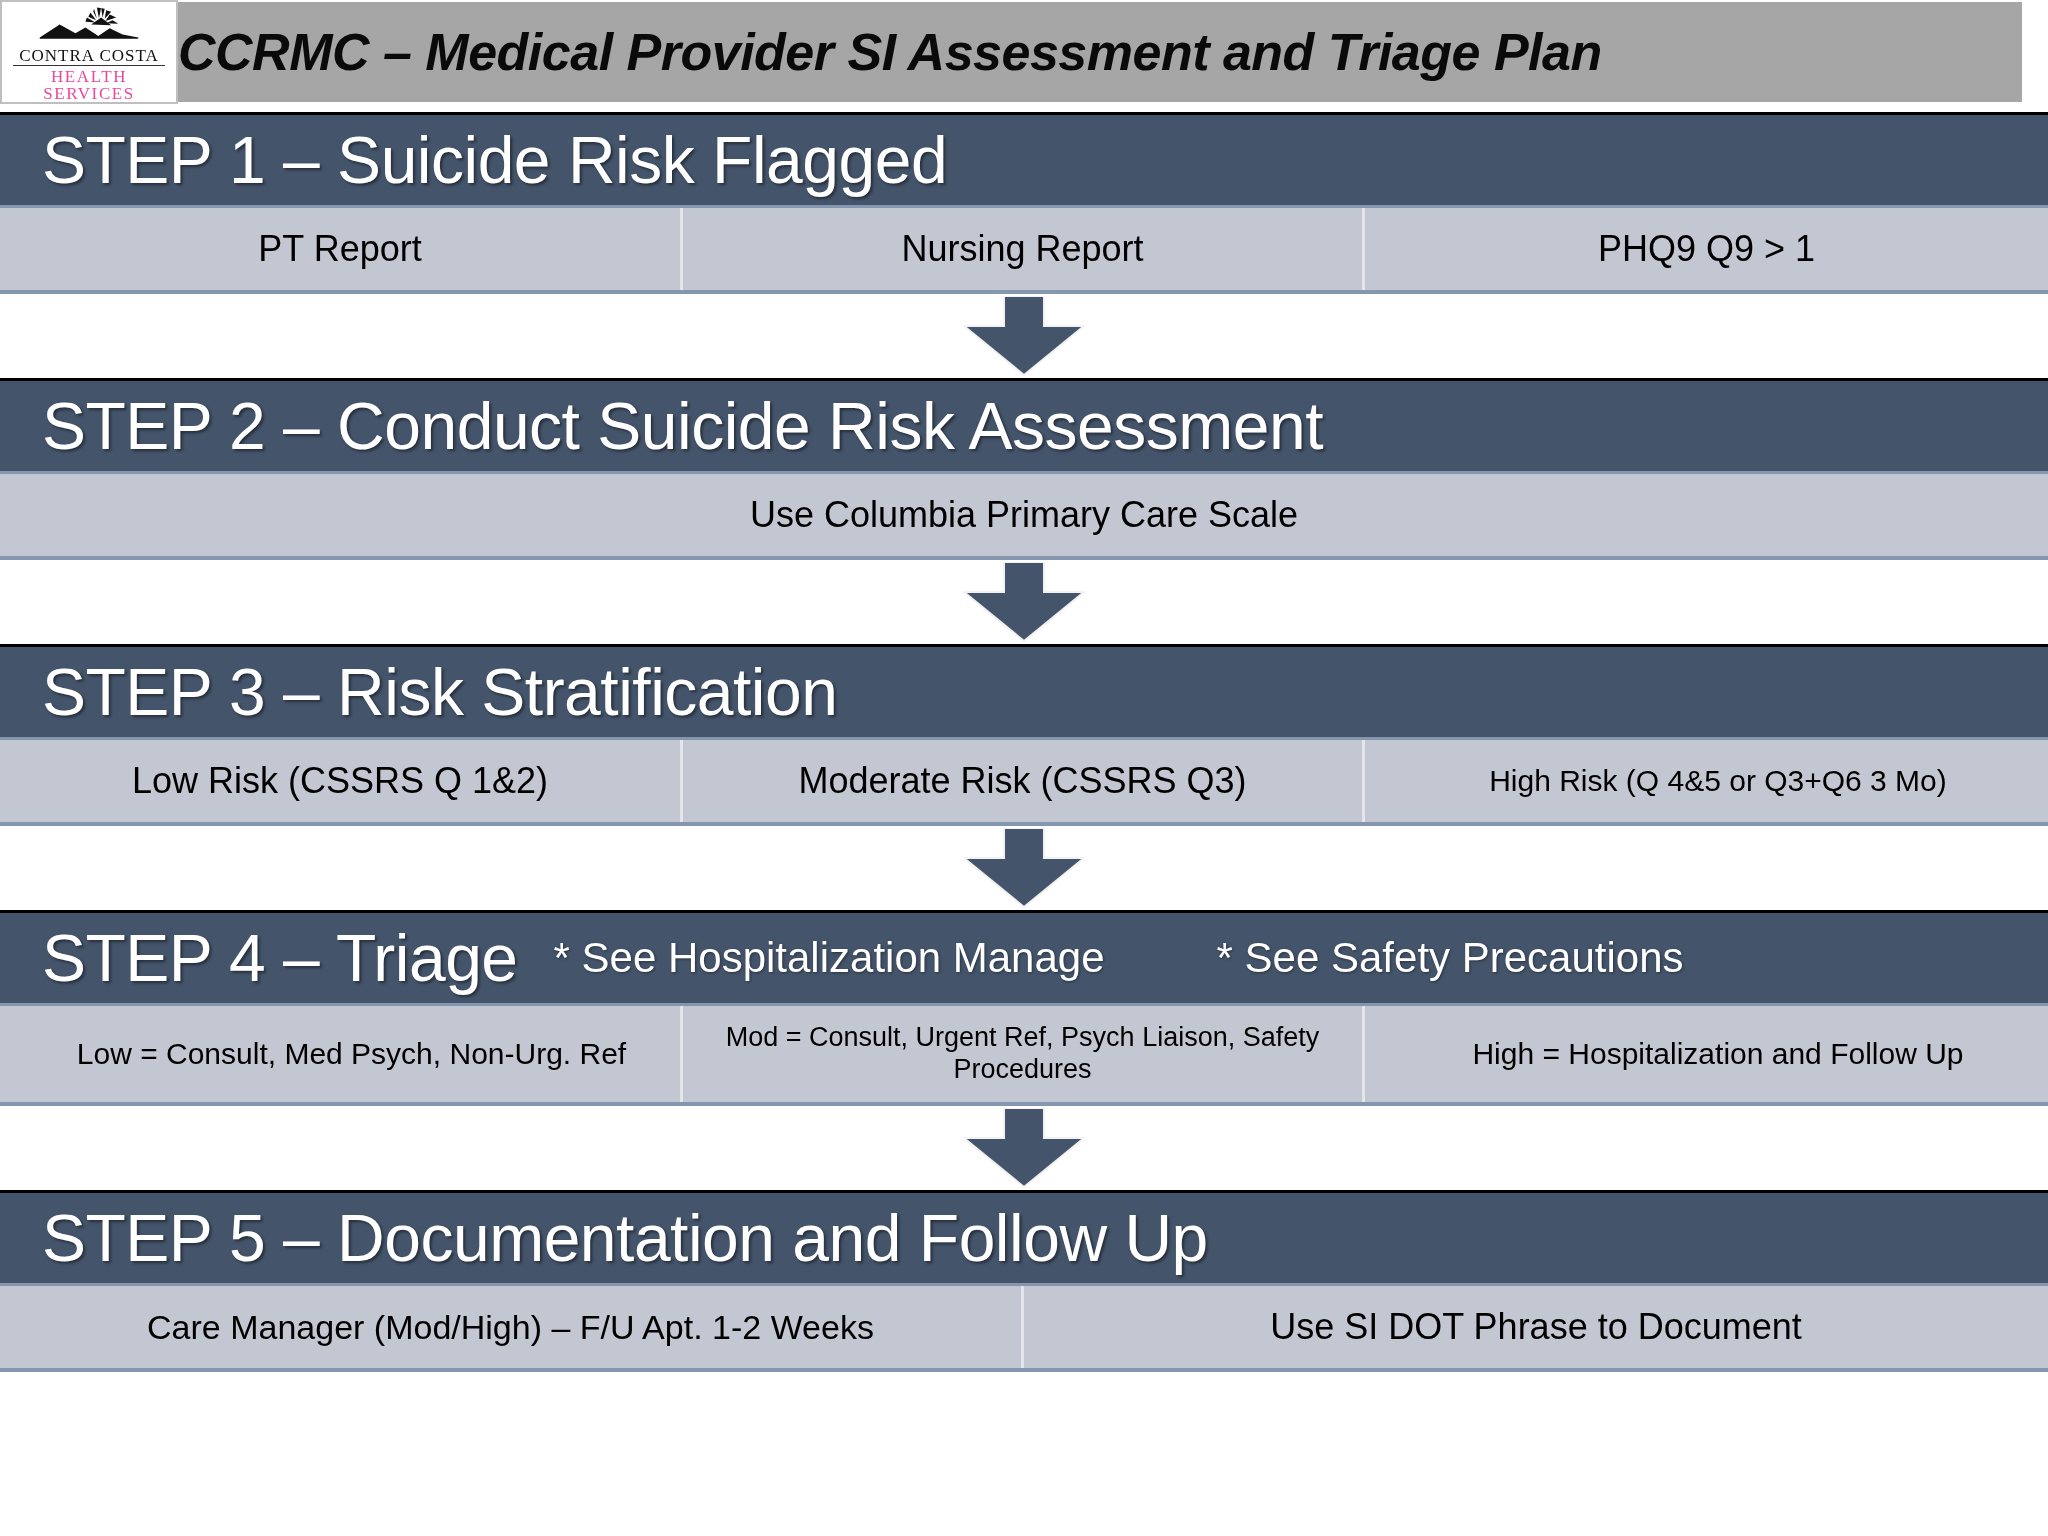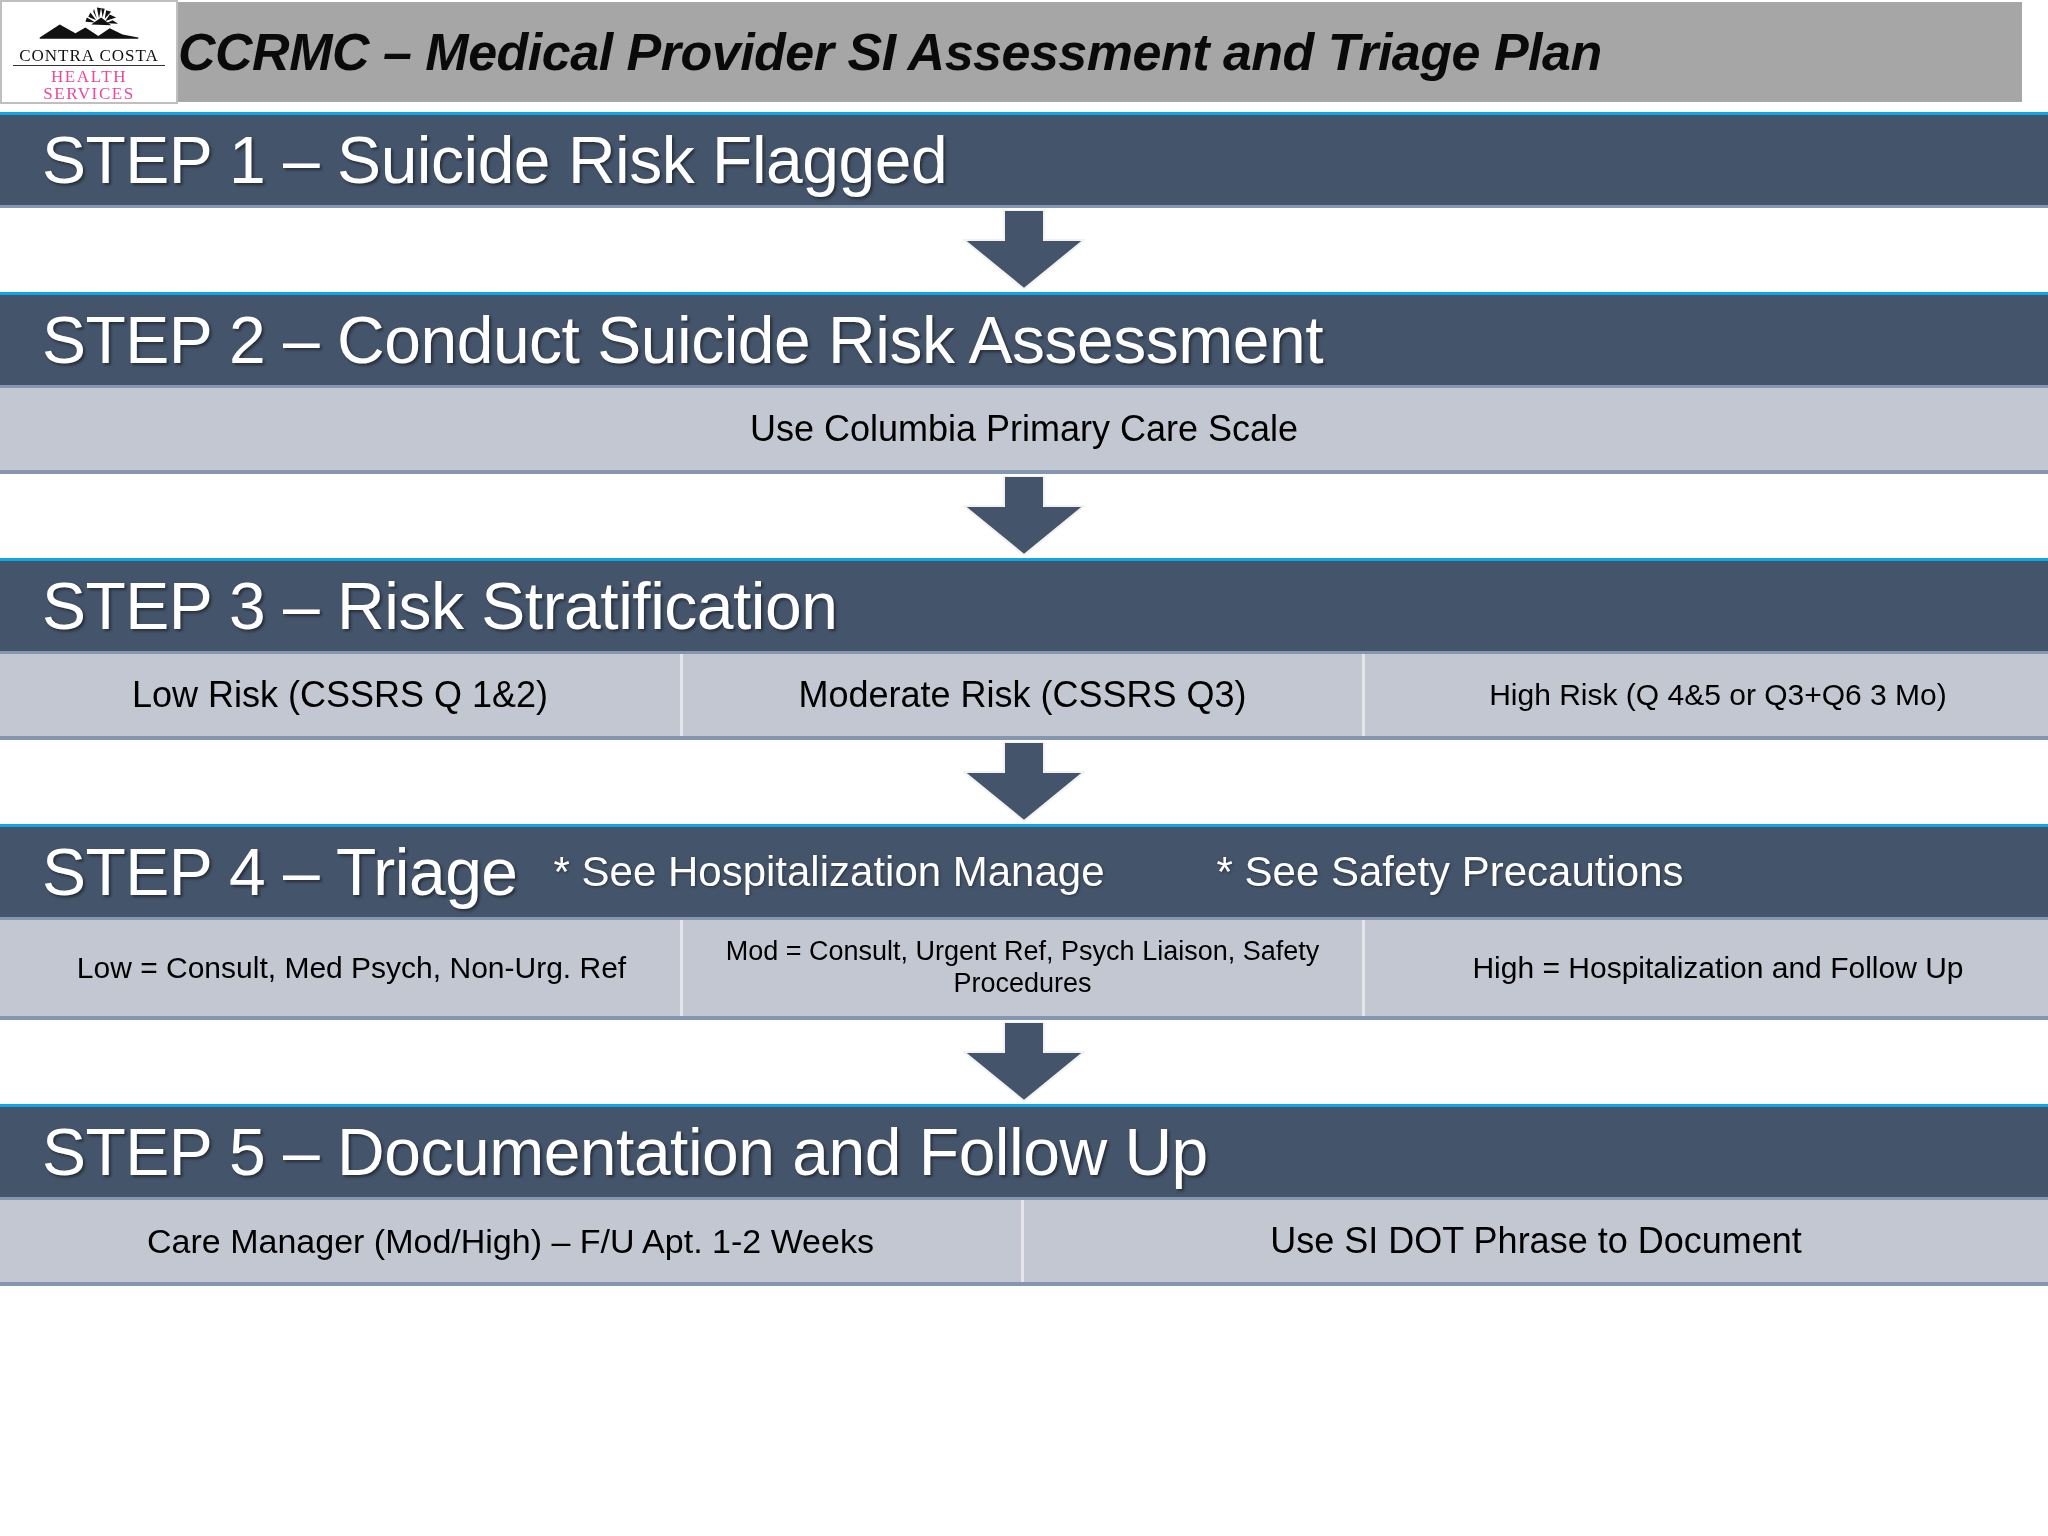--- a/index.html
+++ b/index.html
@@ -94,21 +94,21 @@
     width: 2048px;
   }
 
   .step-block {
     position: relative;
     width: 2048px;
   }
 
   .step-header {
     background: #44546a;
-    border-top: 3px solid #0ea5e9;
+    border-top: 3px solid #000000;
     border-bottom: 3px solid #8496b0;
     box-sizing: border-box;
     display: flex;
     align-items: center;
     height: 96px;
     padding-left: 42px;
   }
   .step-title {
     color: #ffffff;
     font-size: 66px;
@@ -207,20 +207,25 @@
     <span class="title-text">CCRMC – Medical Provider SI Assessment and Triage Plan</span>
   </div>
 </div>
 
 <div class="flow">
 
   <div class="step-block">
     <div class="step-header">
       <span class="step-title">STEP 1 – Suicide Risk Flagged</span>
     </div>
+    <div class="sub-row">
+      <div class="sub-cell c-33 h-full fs-36">PT Report</div>
+      <div class="sub-cell c-34 h-full fs-36">Nursing Report</div>
+      <div class="sub-cell c-33 h-full fs-36">PHQ9 Q9 &gt; 1</div>
+    </div>
   </div>
 
   <div class="arrow-wrap">
     <svg width="122" height="80" viewBox="0 0 122 80">
       <polygon points="41,0 81,0 81,30 121,30 61,79 1,30 41,30" fill="#44546a" stroke="#f2f2f2" stroke-width="2"></polygon>
     </svg>
   </div>
 
   <div class="step-block">
     <div class="step-header">

